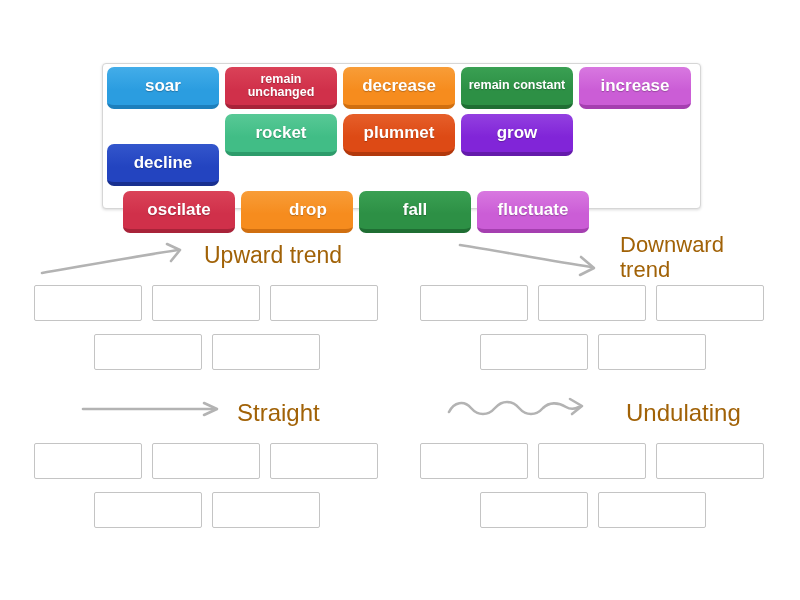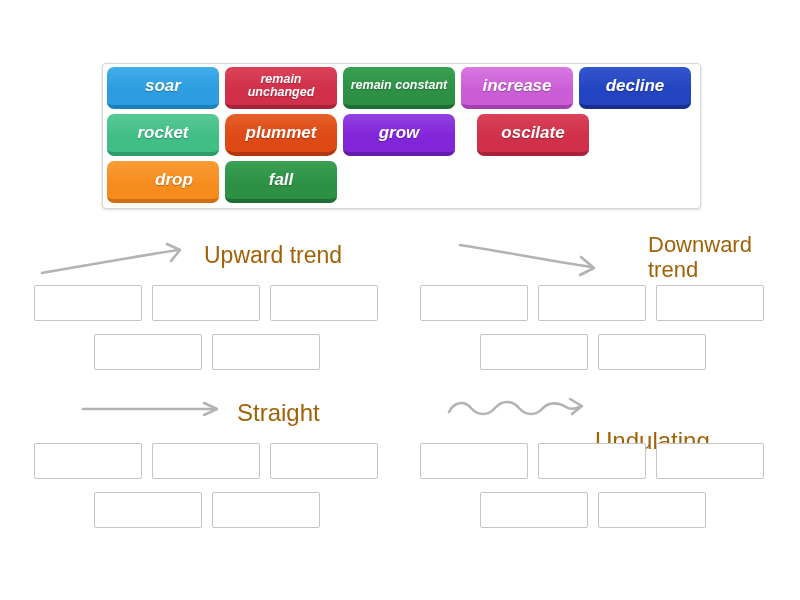--- a/index.html
+++ b/index.html
@@ -14,31 +14,30 @@
     padding:3px 4px;
   }
   .bank-grid{display:flex;flex-wrap:wrap;gap:5px 6px;}
   .tile{
     width:112px;height:42px;box-sizing:border-box;
     border-radius:7px;border-bottom:4px solid;
     display:flex;align-items:center;justify-content:center;
     color:#fff;font-weight:bold;font-size:17px;text-align:center;
     text-shadow:0 1px 1px rgba(0,0,0,.25);cursor:grab;line-height:1.05;
     padding:0 4px;
-    font-style:italic;
   }
   .tile-small{font-size:12.5px;text-align:center;}
 
   
   .group-label{position:absolute;color:#a16207;white-space:nowrap;}
   #label-upward{left:204px;top:242px;font-size:23px;}
-  #label-downward{left:648px;top:232px;font-size:22px;width:132px;
+  #label-downward{left:620px;top:232px;font-size:22px;width:132px;
                   line-height:25px;white-space:normal;}
   #label-straight{left:237px;top:399px;font-size:24px;}
-  #label-undulating{left:595px;top:399px;font-size:24px;margin-top:28px;}
+  #label-undulating{left:626px;top:399px;font-size:24px;}
 
   
   .arrow-svg{position:absolute;}
   #arrow-upward{left:38px;top:240px;}
   #arrow-downward{left:455px;top:236px;}
   #arrow-straight{left:80px;top:400px;}
   #arrow-undulating{left:445px;top:394px;}
   .arrow-stroke{stroke:#b3b3b3;stroke-width:2.6;fill:none;
                 stroke-linecap:round;stroke-linejoin:round;}
 
@@ -53,29 +52,31 @@
   .slot{width:108px;height:36px;box-sizing:border-box;background:#fff;
         border:1px solid #c4c4c4;border-radius:2px;}
 </style>
 </head>
 <body>
 
 <div class="bank-card">
   <div class="bank-grid">
       <div class="tile" style="background: linear-gradient(rgb(67, 173, 233), rgb(43, 157, 224) 60%); border-bottom-color: rgb(29, 127, 188);">soar</div>
       <div class="tile tile-small" style="background: linear-gradient(rgb(218, 66, 88), rgb(208, 48, 74) 60%); border-bottom-color: rgb(168, 35, 57);">remain unchanged</div>
+      <div class="tile" style="background: linear-gradient(rgb(248, 157, 56), rgb(246, 140, 30) 60%); border-bottom-color: rgb(208, 111, 16);">decrease</div>
       <div class="tile tile-small" style="background: linear-gradient(rgb(58, 160, 83), rgb(45, 144, 69) 60%); border-bottom-color: rgb(31, 110, 51);">remain constant</div>
       <div class="tile" style="background: linear-gradient(rgb(216, 120, 224), rgb(203, 93, 214) 60%); border-bottom-color: rgb(165, 63, 176);">increase</div>
-      <div class="tile" style="background: linear-gradient(rgb(51, 86, 204), rgb(35, 68, 192) 60%); border-bottom-color: rgb(24, 47, 143);">decline</div>
+      <div class="tile" style="background: linear-gradient(rgb(51, 86, 204), rgb(35, 68, 192) 60%); border-bottom-color: rgb(24, 47, 143); margin-top: 30px;">decline</div>
       <div class="tile" style="background: linear-gradient(rgb(88, 201, 150), rgb(65, 189, 134) 60%); border-bottom-color: rgb(45, 156, 107);">rocket</div>
       <div class="tile" style="background: linear-gradient(rgb(230, 95, 42), rgb(221, 74, 21) 60%); border-bottom-color: rgb(178, 56, 12); border-radius: 10px;">plummet</div>
       <div class="tile" style="background: linear-gradient(rgb(147, 64, 224), rgb(129, 37, 216) 60%); border-bottom-color: rgb(100, 27, 171); text-align: center;">grow</div>
       <div class="tile" style="background: linear-gradient(rgb(218, 66, 88), rgb(208, 48, 74) 60%); border-bottom-color: rgb(168, 35, 57); margin-left: 16px;">oscilate</div>
       <div class="tile" style="background: linear-gradient(rgb(248, 157, 56), rgb(246, 140, 30) 60%); border-bottom-color: rgb(208, 111, 16); padding-left: 26px;">drop</div>
       <div class="tile" style="background: linear-gradient(rgb(58, 160, 83), rgb(45, 144, 69) 60%); border-bottom-color: rgb(31, 110, 51);">fall</div>
+      <div class="tile" style="background: linear-gradient(rgb(216, 120, 224), rgb(203, 93, 214) 60%); border-bottom-color: rgb(165, 63, 176);">fluctuate</div>
     </div>
 </div>
 
 <svg id="arrow-upward" class="arrow-svg" width="152" height="38" viewBox="0 0 152 38">
   <path class="arrow-stroke" d="M4,33 C50,25 100,16 140,10"></path>
   <polyline class="arrow-stroke" points="129,4 142,10 133,21"></polyline>
 </svg>
 
 <svg id="arrow-downward" class="arrow-svg" width="150" height="42" viewBox="0 0 150 42">
   <path class="arrow-stroke" d="M5,9 C50,16 95,25 136,31"></path>

